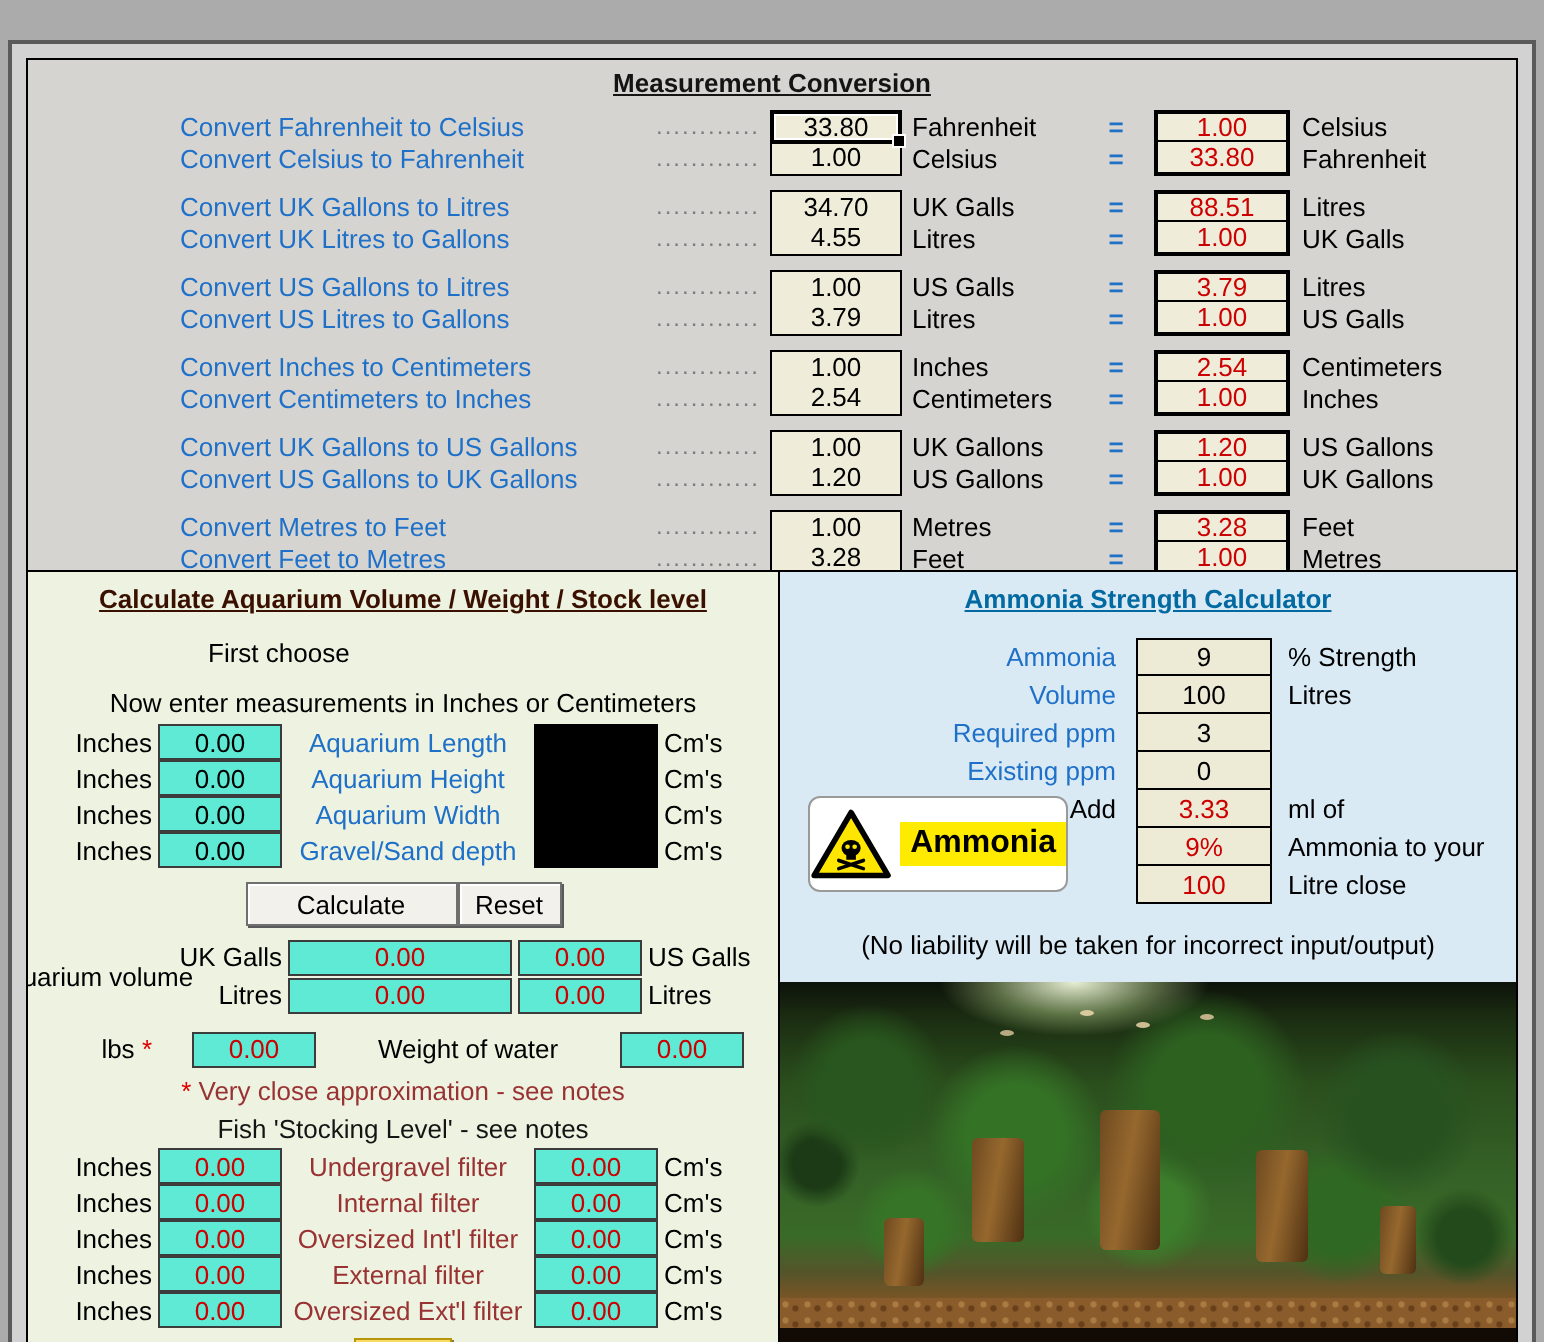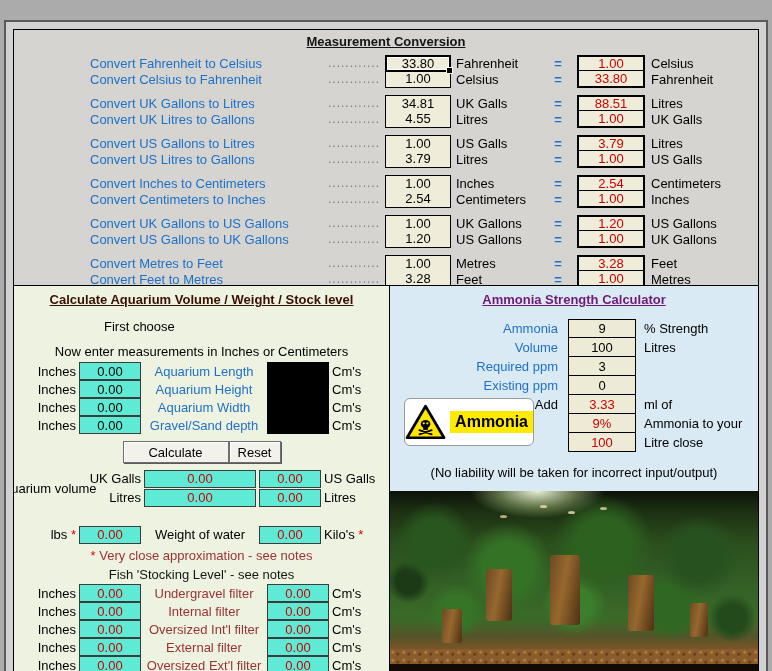--- a/index.html
+++ b/index.html
@@ -39,21 +39,21 @@
   .selected{border:2px solid #000;position:relative;box-shadow:inset 0 0 0 1px #fff;}
   .selected::after{content:"";position:absolute;right:-4px;bottom:-4px;width:5px;height:5px;
     background:#000;border:1px solid #fff;}
   
   .bottom{flex:1;display:flex;min-height:0;}
   .left-panel{width:376px;background:#EEF3E1;border-right:1px solid #000;box-sizing:border-box;
     position:relative;overflow:hidden;padding-top:6px;}
   .left-panel .sec-title{color:#3A1000;}
   .right-panel{flex:1;background:#D9EAF5;position:relative;overflow:hidden;
     display:flex;flex-direction:column;padding-top:6px;}
-  .right-panel .sec-title{color:#701a75;}
+  .right-panel .sec-title{color:#0369a1;}
   
   .choose-row{display:flex;align-items:center;margin:7px 0 0 90px;height:24px;gap:47px;}
   .choose-label{width:88px;font-size:13px;}
   .dropdown{position:relative;width:106px;height:23px;background:#fff;
     border:1px solid #6f6f6f;box-sizing:border-box;display:flex;align-items:center;}
   .dropdown .dd-value{padding-left:6px;font-size:13px;}
   .dd-btn{position:absolute;right:1px;top:1px;bottom:1px;width:18px;
     background:linear-gradient(#f7f7f4,#d7d5cc);border-left:1px solid #999;
     display:flex;align-items:center;justify-content:center;font-size:8px;color:#222;}
   .enter-hint{text-align:center;margin-top:6px;font-size:13px;}
@@ -71,21 +71,21 @@
   .btn-row{display:flex;justify-content:center;gap:0;margin-top:7px;height:22px;}
   .push-btn{background:#F2F1EC;border:1px solid #6f6f6f;box-shadow:1px 1px 0 0 #5a5a5a, inset 1px 1px 0 0 #fff;
     font-size:13px;display:flex;align-items:center;justify-content:center;font-family:inherit;}
   .btn-calc{width:106px;}
   .btn-reset{width:52px;}
   
   .vol-grid{display:grid;grid-template-columns:60px 62px 112px 62px 56px;
     grid-auto-rows:19px;column-gap:3px;margin:6px 0 0 2px;align-items:center;}
   .span2{grid-row:1/3;display:flex;align-items:center;justify-content:center;white-space:nowrap;}
   .weight-grid{display:grid;grid-template-columns:60px 62px 112px 62px 56px;
-    grid-auto-rows:19px;column-gap:3px;margin:18px 0 0 2px;align-items:center;}
+    grid-auto-rows:19px;column-gap:20px;margin:8px 0 0 2px;align-items:center;}
   .star{color:#E00000;}
   .approx-note{text-align:center;margin-top:4px;color:#993333;}
   .stock-title{text-align:center;margin-top:4px;color:#141414;}
   .filter-grid{display:grid;grid-template-columns:60px 62px 120px 62px 40px;
     grid-auto-rows:18px;column-gap:3px;margin:2px 0 0 2px;align-items:center;}
   .notes-row{display:flex;justify-content:center;margin-top:5px;}
   .notes-btn{background:#F7DB63;border:1px solid #B8960C;color:#7B3F00;font-weight:bold;
     font-size:12px;padding:0 7px;height:16px;display:flex;align-items:center;
     box-shadow:1px 1px 0 #8a7a30;font-family:inherit;}
   
@@ -160,21 +160,21 @@
         <span class="conv-eq">=</span>
         <span class="cell conv-out">33.80</span>
         <span class="conv-outunit">Fahrenheit</span>
       </div>
     </div>
 
     <div class="conv-group">
       <div class="conv-row">
         <span class="conv-label">Convert UK Gallons to Litres</span>
         <span class="conv-dots">............</span>
-        <span class="cell conv-in">34.81</span>
+        <span class="cell conv-in">34.70</span>
         <span class="conv-inunit">UK Galls</span>
         <span class="conv-eq">=</span>
         <span class="cell conv-out">88.51</span>
         <span class="conv-outunit">Litres</span>
       </div>
       <div class="conv-row">
         <span class="conv-label">Convert UK Litres to Gallons</span>
         <span class="conv-dots">............</span>
         <span class="cell conv-in">4.55</span>
         <span class="conv-inunit">Litres</span>

